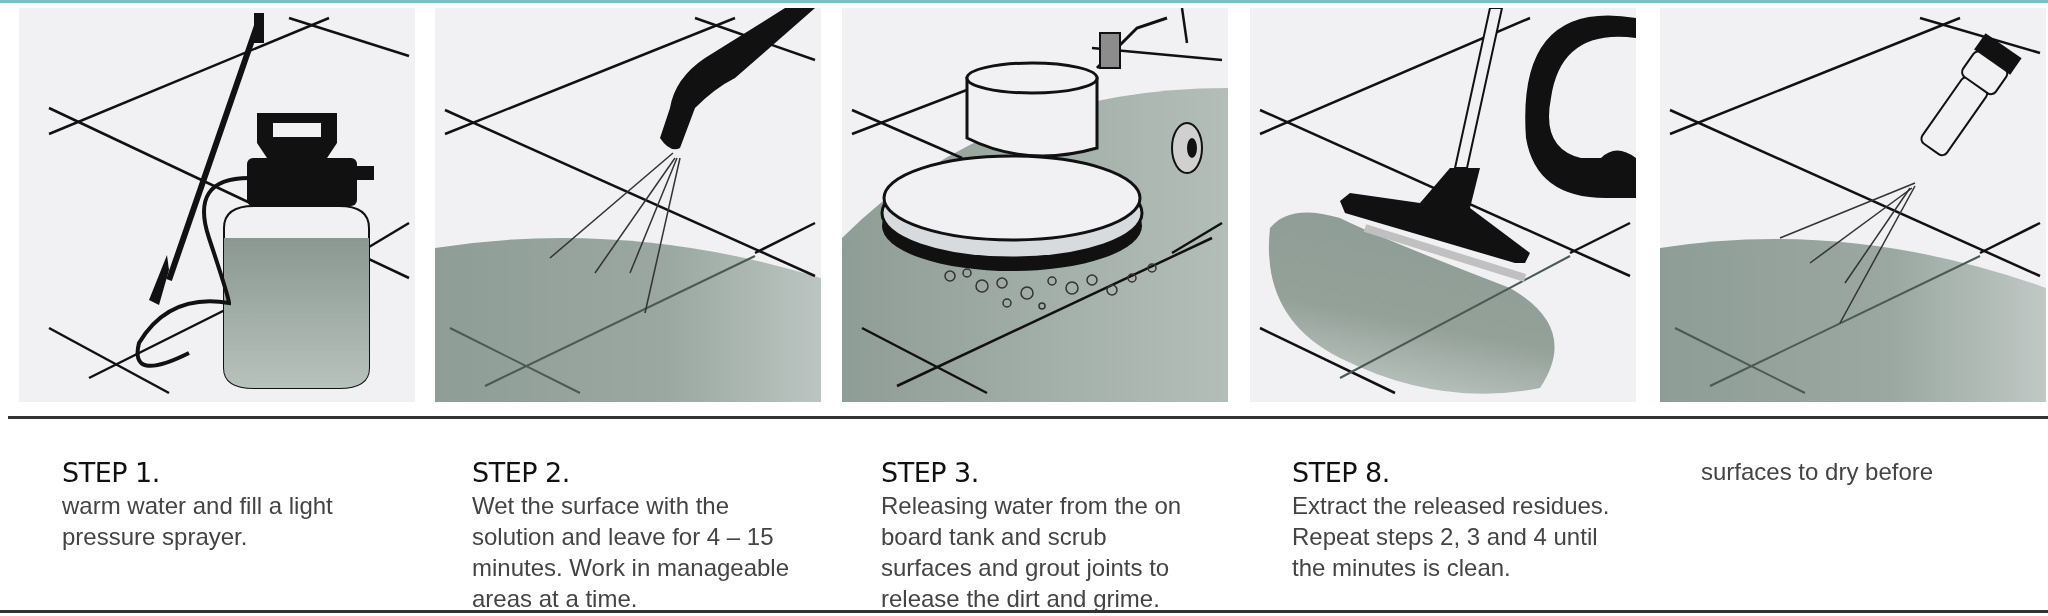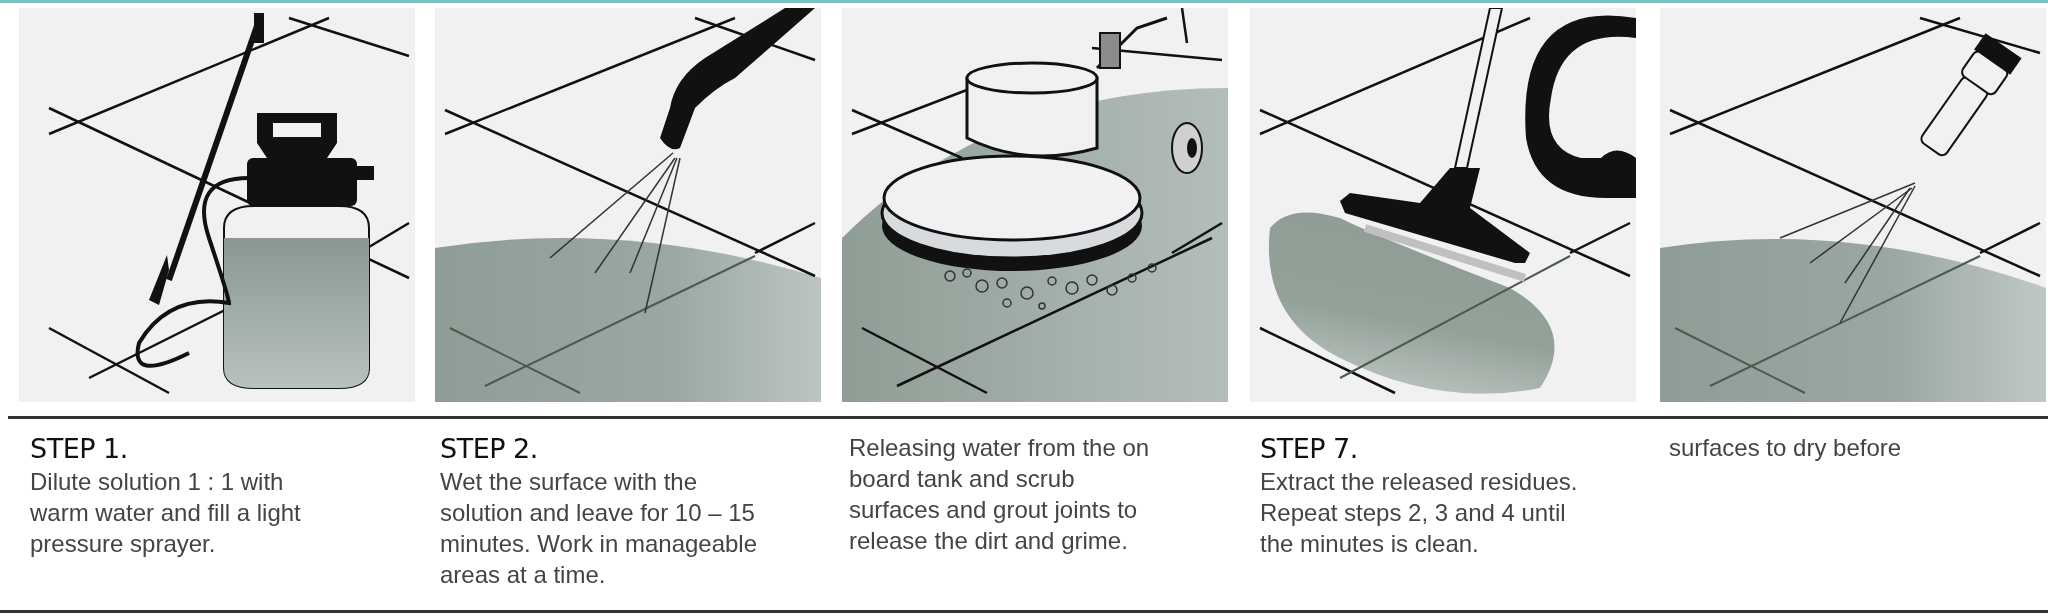--- a/index.html
+++ b/index.html
@@ -4,21 +4,21 @@
 <style>
   * { box-sizing: border-box; margin: 0; padding: 0; }
   html, body { width: 2048px; height: 616px; background: #ffffff; overflow: hidden; }
   body { position: relative; font-family: "Liberation Sans", sans-serif; }
   .top-border { position: absolute; left: 0; top: 0; width: 2048px; height: 3px; background: #7fc1c2; }
   .panel { position: absolute; top: 8px; height: 394px; background: #f1f1f4; overflow: hidden; }
   .panel svg { width: 100%; height: 100%; display: block; }
   .rule { position: absolute; left: 8px; width: 2040px; height: 3px; background: #333333; }
   .rule.top { top: 416px; }
   .rule.bottom { top: 610px; left: 0; width: 2048px; }
-  .caption { position: absolute; top: 432px; width: 370px; }
+  .caption { position: absolute; top: 456px; width: 370px; margin-left: 32px; }
   .step-title { font-family: "DejaVu Sans", sans-serif; font-size: 27px; color: #111; line-height: 34px; letter-spacing: -0.5px; }
   .step-text { font-size: 24px; color: #444; line-height: 31px; }
 </style>
 </head>
 <body>
 
 <div class="top-border"></div>
 
 <div class="panel" style="left:19px;width:396px;">
   <svg viewBox="0 0 396 394">
@@ -179,42 +179,42 @@
         <line x1="250" y1="180" x2="185" y2="275"></line>
         <line x1="255" y1="178" x2="180" y2="315"></line>
       </g>
   </svg>
 </div>
 
 <div class="rule top"></div>
 
 <div class="caption" style="left:30px;">
   <div class="step-title">STEP 1.</div>
-  <div class="step-text">Dilute solution 1 : 1 with</div>
   <div class="step-text">warm water and fill a light</div>
   <div class="step-text">pressure sprayer.</div>
 </div>
 
 <div class="caption" style="left:440px;">
   <div class="step-title">STEP 2.</div>
   <div class="step-text">Wet the surface with the</div>
-  <div class="step-text">solution and leave for 10 – 15</div>
+  <div class="step-text">solution and leave for 4 – 15</div>
   <div class="step-text">minutes. Work in manageable</div>
   <div class="step-text">areas at a time.</div>
 </div>
 
 <div class="caption" style="left:849px;">
+  <div class="step-title">STEP 3.</div>
   <div class="step-text">Releasing water from the on</div>
   <div class="step-text">board tank and scrub</div>
   <div class="step-text">surfaces and grout joints to</div>
   <div class="step-text">release the dirt and grime.</div>
 </div>
 
 <div class="caption" style="left:1260px;">
-  <div class="step-title">STEP 7.</div>
+  <div class="step-title">STEP 8.</div>
   <div class="step-text">Extract the released residues.</div>
   <div class="step-text">Repeat steps 2, 3 and 4 until</div>
   <div class="step-text">the minutes is clean.</div>
 </div>
 
 <div class="caption" style="left:1669px;">
   <div class="step-text">surfaces to dry before</div>
 </div>
 
 <div class="rule bottom"></div>

